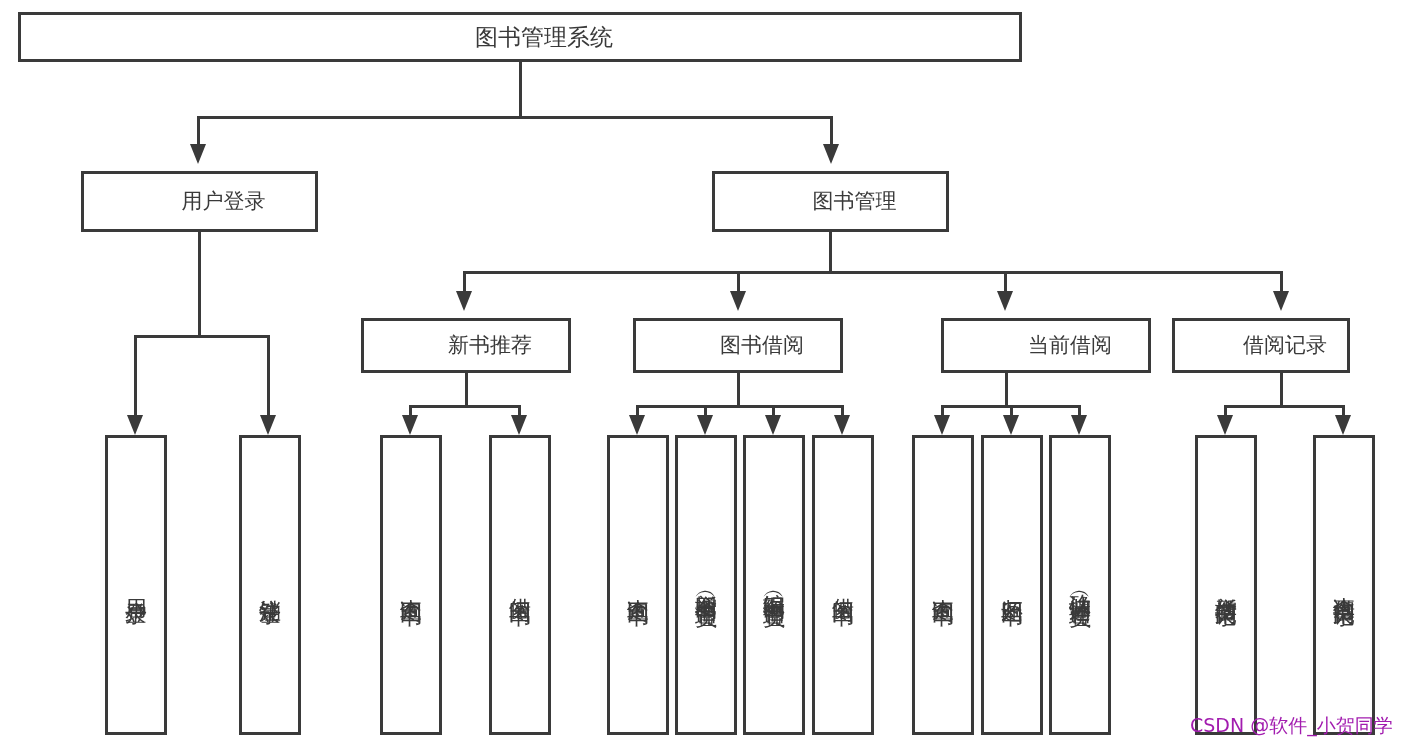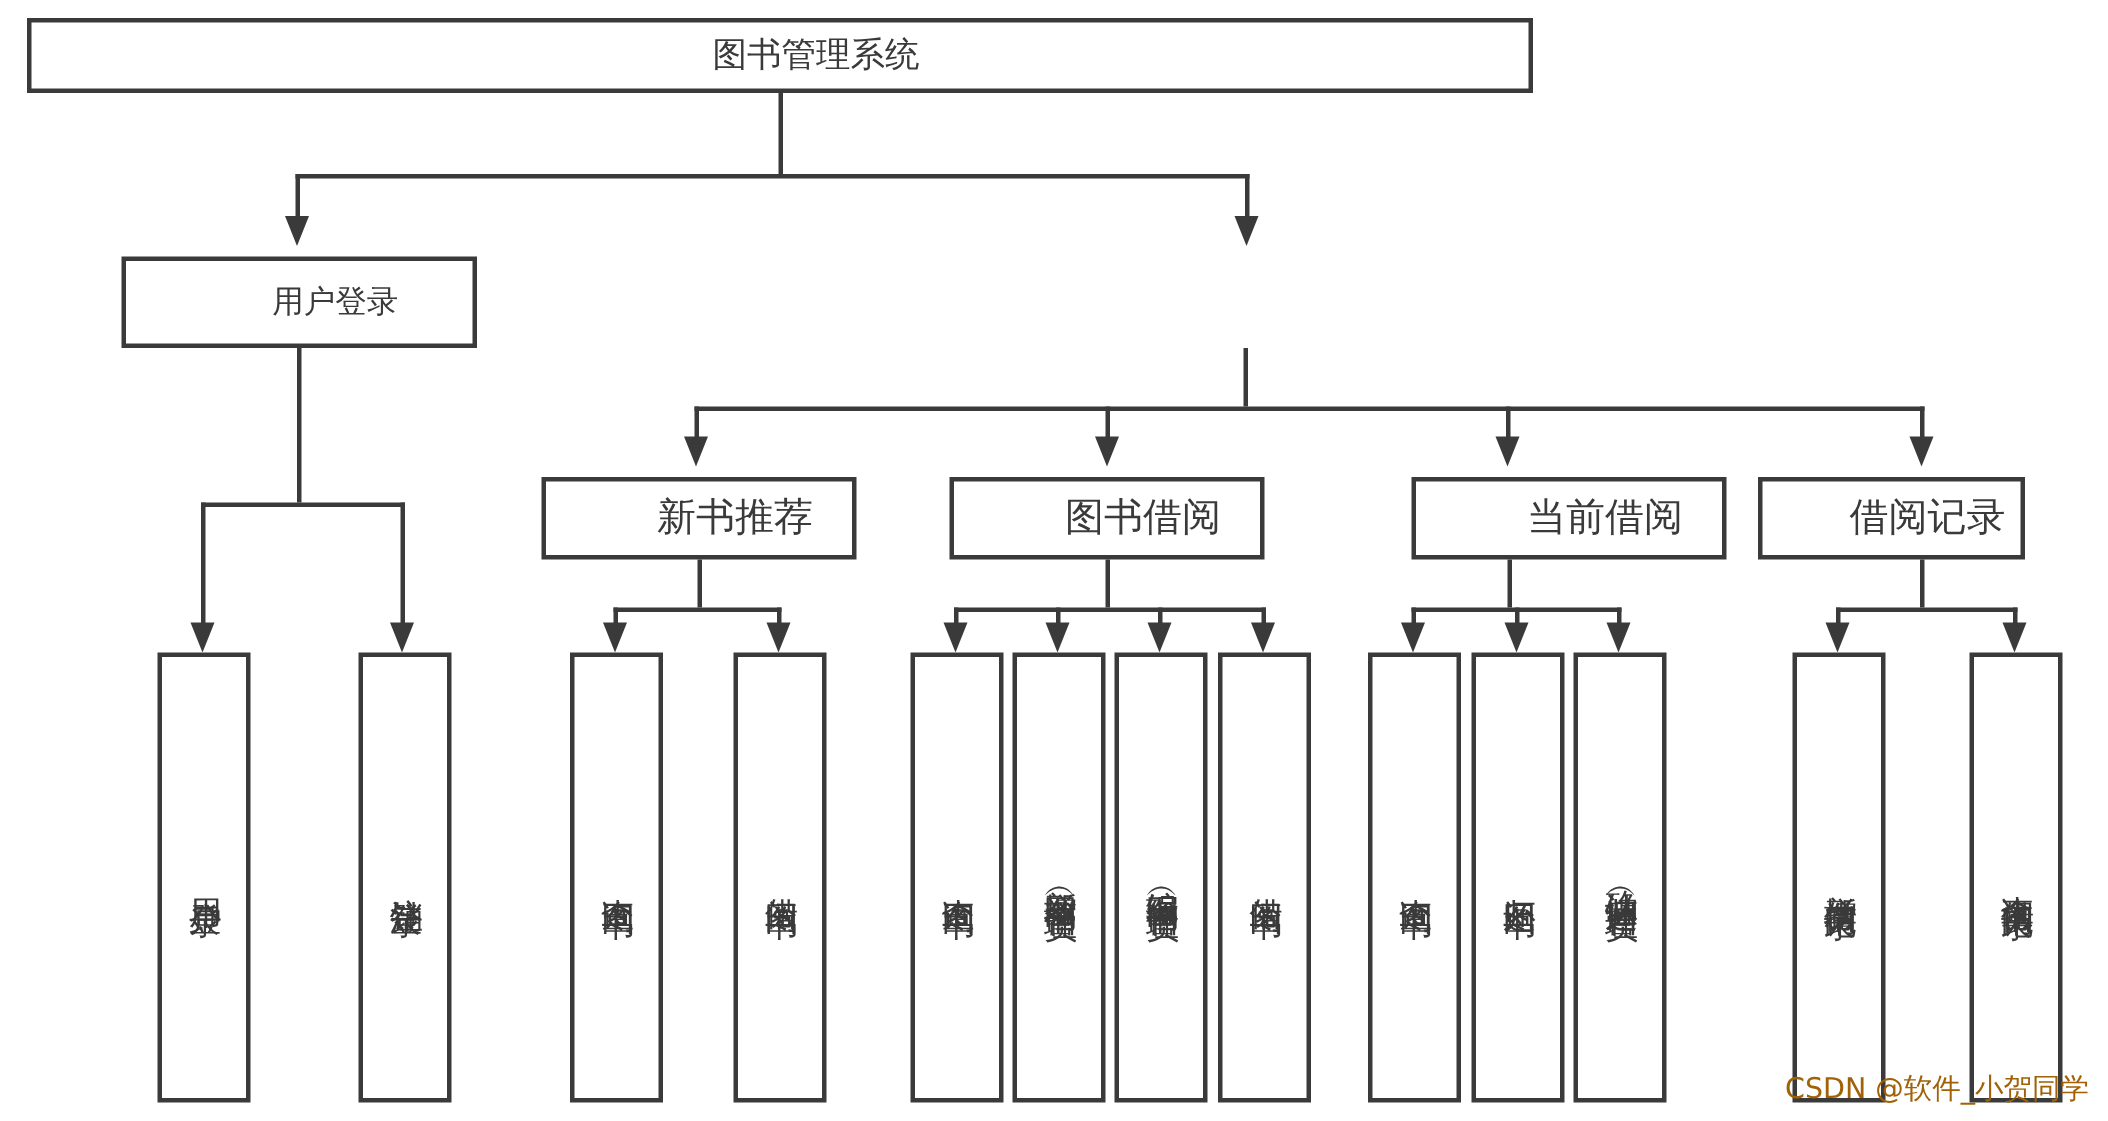--- a/index.html
+++ b/index.html
@@ -31,21 +31,21 @@
     line-height: 1.15;
     padding-left: 48px;
   }
   .node-root {
     font-size: 23px;
   }
   .node-l1 {
     font-size: 21px;
   }
   .node-l2 {
-    font-size: 26px;
+    font-size: 21px;
   }
   
   .node-leaf {
     font-size: 22px;
     padding: 4px 0;
   }
   .vtext {
     writing-mode: vertical-rl;
     text-orientation: upright;
     letter-spacing: 2px;
@@ -64,21 +64,21 @@
     position: absolute;
     width: 0;
     height: 0;
     border-left: 8px solid transparent;
     border-right: 8px solid transparent;
     border-top: 20px solid #3a3a3a;
   }
   
   #watermark {
     position: absolute;
-    color: #a16207;
+    color: #a21caf;
     font-size: 19px;
     white-space: nowrap;
     pointer-events: none;
   }
 </style>
 </head>
 <body>
 
 <div id="canvas">
 
@@ -92,20 +92,23 @@
 
   <div class="conn vline" style="left:197px; top:116px; width:3px; height:30px;"></div>
   <div class="arrow" style="left:190px; top:144px;"></div>
   <div class="conn vline" style="left:830px; top:116px; width:3px; height:30px;"></div>
   <div class="arrow" style="left:823px; top:144px;"></div>
 
   <div class="node node-l1" style="left:81px; top:171px; width:237px; height:61px;">
     <span>用户登录</span>
   </div>
 
+  <div class="node node-l1" style="left:712px; top:171px; width:237px; height:61px;">
+    <span>图书管理</span>
+  </div>
 
   <div class="conn vline" style="left:198px; top:232px; width:3px; height:103px;"></div>
   <div class="conn hline" style="left:134px; top:335px; width:136px; height:3px;"></div>
   <div class="conn vline" style="left:134px; top:335px; width:3px; height:83px;"></div>
   <div class="arrow" style="left:127px; top:415px;"></div>
   <div class="conn vline" style="left:267px; top:335px; width:3px; height:83px;"></div>
   <div class="arrow" style="left:260px; top:415px;"></div>
 
   <div class="conn vline" style="left:829px; top:232px; width:3px; height:39px;"></div>
   <div class="conn hline" style="left:463px; top:271px; width:820px; height:3px;"></div>

